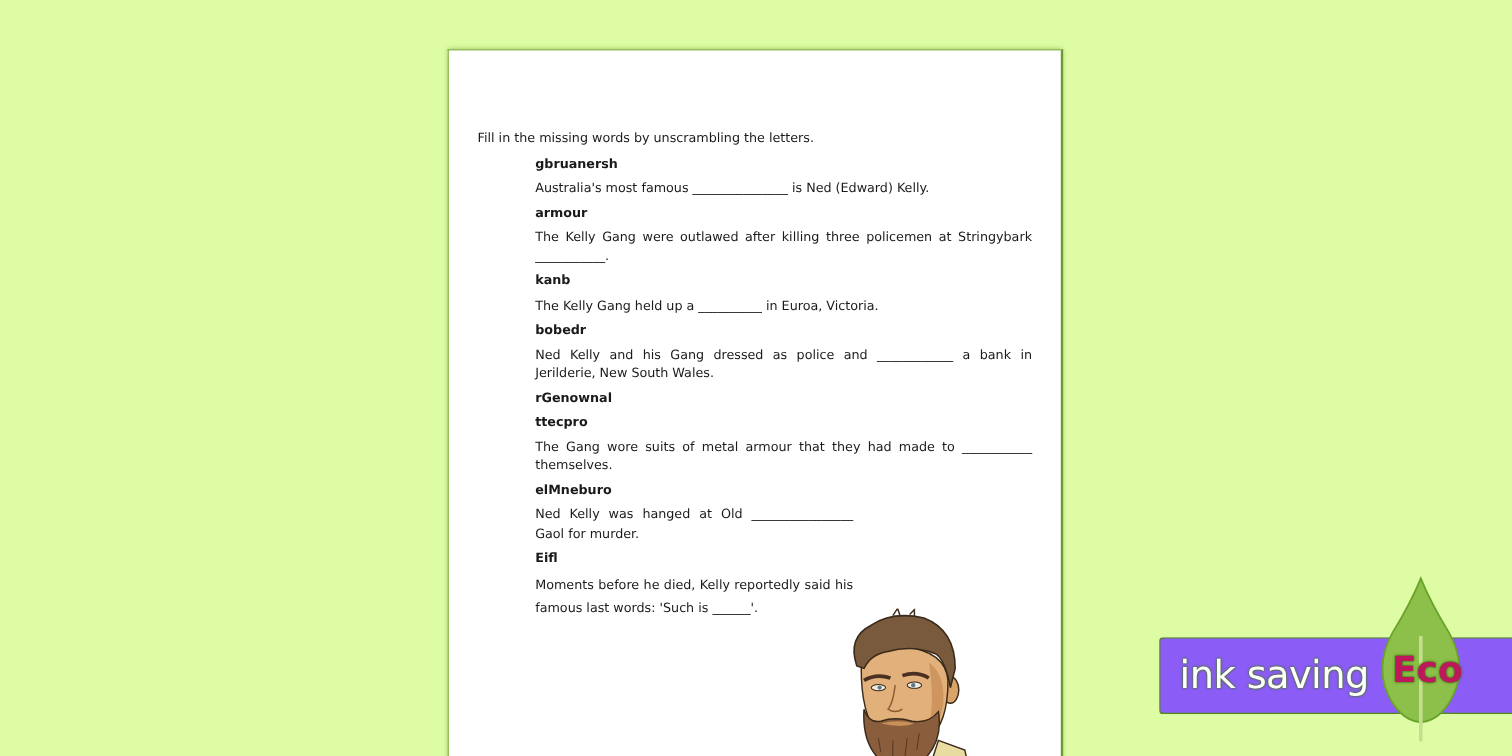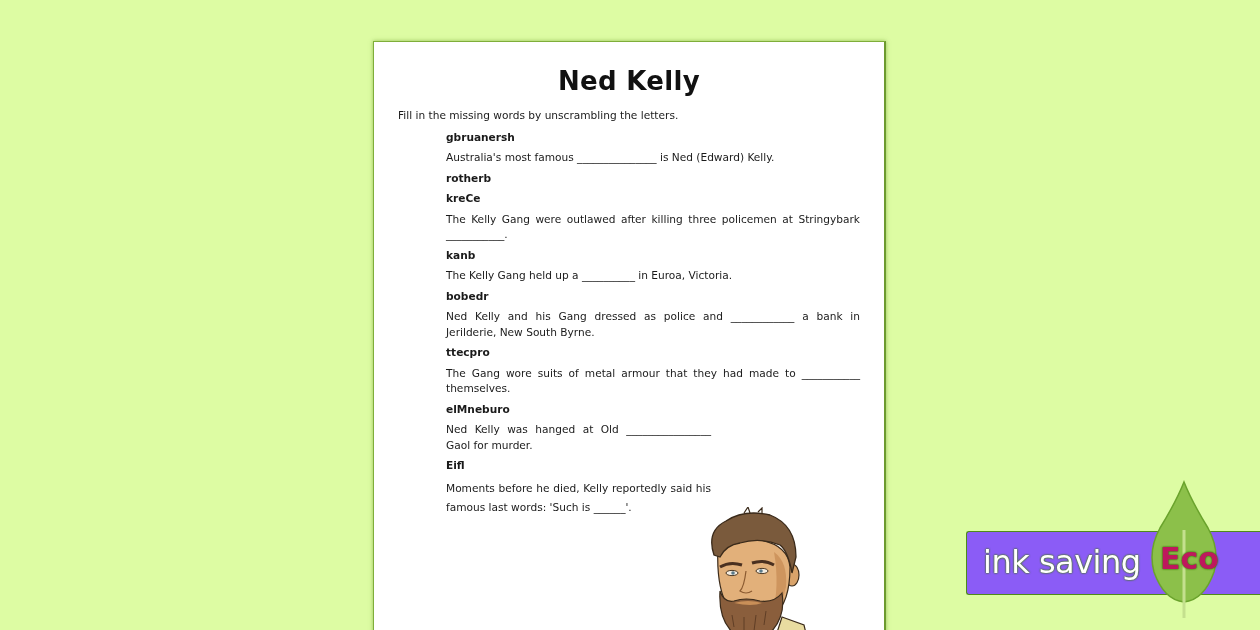--- a/index.html
+++ b/index.html
@@ -75,44 +75,43 @@
       font-size: 30px;
       font-weight: bold;
       color: #be185d;
       text-shadow: 0 0 2px #3e7a10, 0 0 2px #3e7a10;
     }
   </style>
 </head>
 <body>
 
 <div class="page">
-  <div class="title">Ned Kelly</div>
   <div class="content">
     <div class="instruction">Fill in the missing words by unscrambling the letters.</div>
 
     <div class="item">
       <div class="word">gbruanersh</div>
       <div class="sentence">Australia's most famous _______________ is Ned (Edward) Kelly.</div>
     </div>
     <div class="item">
-      <div class="word">rotherb</div>
+      <div class="word">armour</div>
     </div>
     <div class="item">
-      <div class="word">kreCe</div>
       <div class="sentence">The Kelly Gang were outlawed after killing three policemen at Stringybark ___________.</div>
     </div>
     <div class="item">
       <div class="word">kanb</div>
       <div class="sentence">The Kelly Gang held up a __________ in Euroa, Victoria.</div>
     </div>
     <div class="item">
       <div class="word">bobedr</div>
-      <div class="sentence">Ned Kelly and his Gang dressed as police and ____________  a  bank  in  Jerilderie,  New South Byrne.</div>
+      <div class="sentence">Ned Kelly and his Gang dressed as police and ____________  a  bank  in  Jerilderie,  New South Wales.</div>
     </div>
     <div class="item">
+      <div class="word">rGenownal</div>
     </div>
     <div class="item">
       <div class="word">ttecpro</div>
       <div class="sentence">The Gang wore suits of metal armour that they had made to ___________ themselves.</div>
     </div>
     <div class="item narrow">
       <div class="word">elMneburo</div>
       <div class="sentence">Ned Kelly was hanged at Old ________________ Gaol for murder.</div>
     </div>
     <div class="item narrow">

